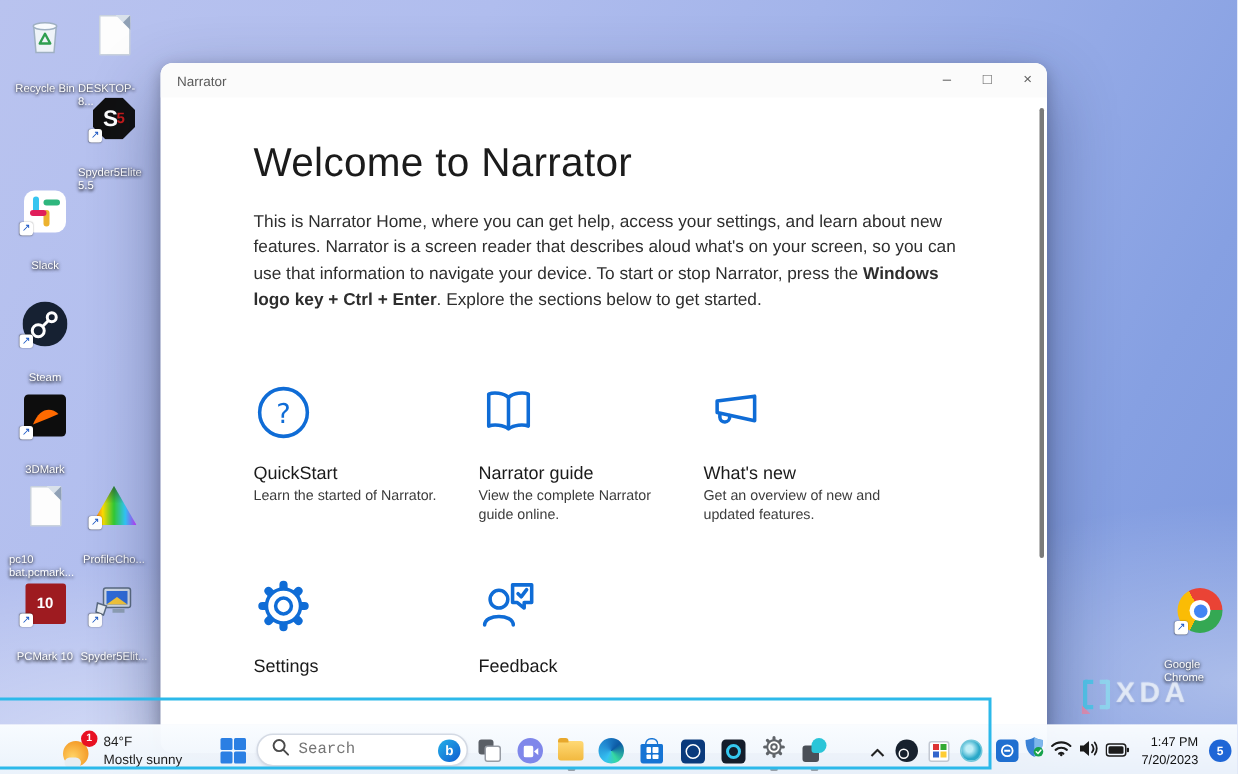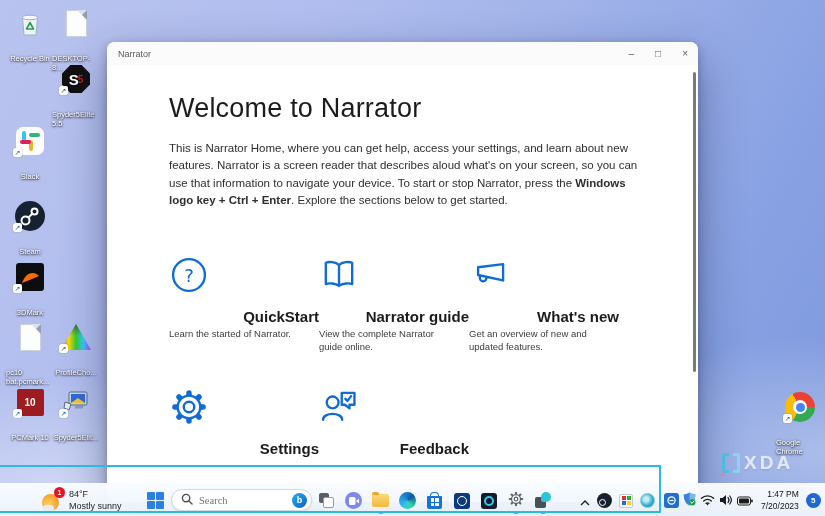--- a/index.html
+++ b/index.html
@@ -52,21 +52,21 @@
   .ntitle { font-size:9px; color:#5a5a5a; padding-left:11px; }
   .nctrls { position:absolute; right:10px; top:0; height:23px; display:flex; align-items:center; gap:21px; font-size:10px; color:#606060; }
   .nctrls span { cursor:default; }
   .nbody { position:relative; padding:28px 48px 0 62px; }
   .nheading { font-size:27px; font-weight:300; color:#1b1b1b; letter-spacing:.2px; }
   .nintro { margin-top:16px; font-size:11.5px; line-height:1.5; color:#2e2e2e; max-width:503px; }
   .nintro b { font-weight:700; }
   .ncards { margin-top:46px; display:grid; grid-template-columns:150px 150px 150px; row-gap:33px; }
   .ncard { cursor:pointer; }
   .ncard svg { display:block; }
-  .ncard-title { margin-top:13px; font-size:15px; font-weight:700; color:#1b1b1b;text-align:right; }
+  .ncard-title { margin-top:13px; font-size:12px; font-weight:400; color:#1b1b1b; }
   .ncard-desc { margin-top:3px; font-size:9.5px; line-height:1.35; color:#3c3c3c; max-width:128px; }
   .win-scroll { position:absolute; right:2px; top:30px; width:3px; height:300px; background:#7a7a7a; border-radius:2px; }
 
   
   .taskbar { position:absolute; left:0; top:483px; width:825px; height:33px; z-index:5;
     background:linear-gradient(rgba(249,252,255,.97), rgba(236,243,251,.97)); border-top:1px solid rgba(255,255,255,.7); }
   .focus-rect { position:absolute; left:-4px; top:465px; width:665px; height:48px; border:2.5px solid #2cb9ea; z-index:9; pointer-events:none; }
 
   .tb-weather { position:absolute; left:42px; top:0; height:33px; display:flex; align-items:center; gap:7px; cursor:pointer; }
   .sun-ico { position:relative; width:20px; height:20px; }
@@ -78,21 +78,21 @@
   .wtemp { font-size:9px; color:#1c1c1c; line-height:1.3; }
   .wcond { font-size:9px; color:#1c1c1c; line-height:1.3; }
 
   .tb-start { position:absolute; left:147px; top:8px; width:17px; height:17px; display:grid;
     grid-template-columns:1fr 1fr; gap:1.5px; cursor:pointer; }
   .tb-start i { background:#2b7fe3; border-radius:1px; }
 
   .tb-search { position:absolute; left:171px; top:5px; width:141px; height:22px; background:#fff; border:1px solid #d4dae4;
     border-radius:12px; display:flex; align-items:center; padding:0 4px 0 9px; gap:6px; box-shadow:0 1px 2px rgba(120,130,160,.18); }
   .tb-search input { border:none; outline:none; background:transparent; flex:1; font-size:10.5px; color:#333; min-width:0;
-    font-family:Liberation Serif, serif; }
+    font-family:Liberation Mono, monospace; }
   .bing-ico { width:15px; height:15px; border-radius:50%; background:linear-gradient(135deg,#25b1e8,#0f5bd0); color:#fff;
     font-size:9px; font-weight:bold; display:flex; align-items:center; justify-content:center; flex:0 0 auto; }
 
   .tb-pinned { position:absolute; left:318px; top:0; height:33px; display:flex; align-items:center; gap:10px; }
   .tbi { position:relative; width:17px; height:17px; display:flex; align-items:center; justify-content:center; cursor:pointer; }
   .run-dot { position:absolute; bottom:-5px; left:50%; transform:translateX(-50%); width:5px; height:2.5px; border-radius:2px; background:#9aa0a8; }
 
   .tv-back { position:absolute; left:1px; top:1px; width:10px; height:10px; background:#5a5f66; border-radius:2px; }
   .tv-front { position:absolute; right:1px; bottom:1px; width:11px; height:11px; background:#fff; border:1px solid #979ca4; border-radius:2px; }
   .chat-ico { width:17px; height:17px; border-radius:50%; background:#7f87ea; display:flex; align-items:center; justify-content:center; }

